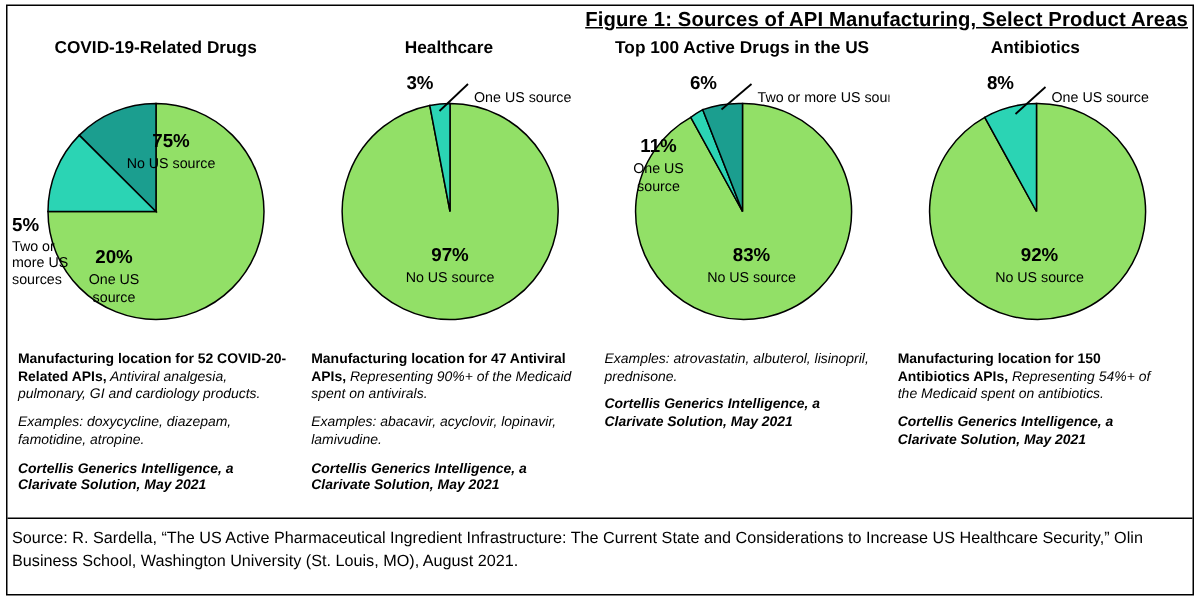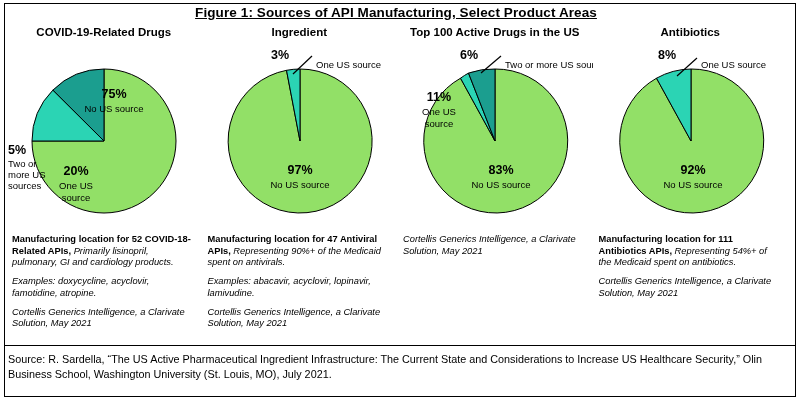--- a/index.html
+++ b/index.html
@@ -22,21 +22,21 @@
     width: 792px;
     height: 394px;
     border: 1px solid #000000;
     box-sizing: border-box;
   }
   .title {
     position: absolute;
     left: 0;
     top: 5px;
     width: 792px;
-    text-align: center;
+    text-align: right;
     font-size: 13.5px;
     font-weight: bold;
     text-decoration: underline;
     letter-spacing: 0.1px;
   }
   .panels {
     position: absolute;
     left: 6px;
     top: 26px;
     width: 782px;
@@ -103,20 +103,21 @@
     font-weight: bold;
   }
   .caption .ital {
     font-style: italic;
   }
   .caption p {
     margin: 0 0 7px 0;
   }
   .caption .src {
     font-style: italic;
+    font-weight: bold;
   }
   .source {
     position: absolute;
     left: 8px;
     top: 352px;
     width: 780px;
     font-size: 10.8px;
     line-height: 1.35;
   }
   .divider {
@@ -154,28 +155,28 @@
         <text class="slice-sub" x="70" y="143" text-anchor="middle">One US</text>
         <text class="slice-sub" x="70" y="155" text-anchor="middle">source</text>
 
         <text class="callout-pct" x="2" y="108" text-anchor="start">5%</text>
         <text class="callout-text" x="2" y="121" text-anchor="start">Two or</text>
         <text class="callout-text" x="2" y="132" text-anchor="start">more US</text>
         <text class="callout-text" x="2" y="143" text-anchor="start">sources</text>
       </svg>
     </div>
     <div class="caption">
-      <p><span class="bold">Manufacturing location for 52 COVID-18-Related APIs,</span><span class="ital"> Primarily lisinopril, pulmonary, GI and cardiology products.</span></p>
-      <p class="ital">Examples: doxycycline, acyclovir, famotidine, atropine.</p>
-      <p class="src">Cortellis Generics Intelligence, a Clarivate Solution, May 2021</p>
-    </div>
-  </div>
-
-  <div class="panel">
-    <div class="panel-title">Ingredient</div>
+      <p><span class="bold">Manufacturing location for 52 COVID-20-Related APIs,</span><span class="ital"> Antiviral analgesia, pulmonary, GI and cardiology products.</span></p>
+      <p class="ital">Examples: doxycycline, diazepam, famotidine, atropine.</p>
+      <p class="src">Cortellis Generics Intelligence, a Clarivate Solution, May 2021</p>
+    </div>
+  </div>
+
+  <div class="panel">
+    <div class="panel-title">Healthcare</div>
     <div class="pie-wrap">
       <svg class="pie-svg" width="196" height="190" viewBox="0 0 196 190">
 
         <path d="M98 95 L98 23 A72 72 0 1 1 84.5 24.3 Z" fill="#92E067" stroke="#000000" stroke-width="1"></path>
 
         <path d="M98 95 L84.5 24.3 A72 72 0 0 1 98 23 Z" fill="#2BD4B4" stroke="#000000" stroke-width="1"></path>
 
         <line x1="91" y1="28" x2="110" y2="10" stroke="#000000" stroke-width="1.2"></line>
 
         <text class="callout-pct" x="78" y="13" text-anchor="middle">3%</text>
@@ -209,20 +210,21 @@
 
         <text class="slice-label" x="42" y="55" text-anchor="middle">11%</text>
         <text class="slice-sub" x="42" y="69" text-anchor="middle">One US</text>
         <text class="slice-sub" x="42" y="81" text-anchor="middle">source</text>
 
         <text class="slice-label" x="104" y="128" text-anchor="middle">83%</text>
         <text class="slice-sub" x="104" y="142" text-anchor="middle">No US source</text>
       </svg>
     </div>
     <div class="caption">
+      <p class="ital">Examples: atrovastatin, albuterol, lisinopril, prednisone.</p>
       <p class="src">Cortellis Generics Intelligence, a Clarivate Solution, May 2021</p>
     </div>
   </div>
 
   <div class="panel">
     <div class="panel-title">Antibiotics</div>
     <div class="pie-wrap">
       <svg class="pie-svg" width="196" height="190" viewBox="0 0 196 190">
 
         <path d="M98 95 L98 23 A72 72 0 1 1 63.5 32.2 Z" fill="#92E067" stroke="#000000" stroke-width="1"></path>
@@ -231,21 +233,21 @@
         <line x1="84" y1="30" x2="104" y2="12" stroke="#000000" stroke-width="1.2"></line>
 
         <text class="callout-pct" x="74" y="13" text-anchor="middle">8%</text>
         <text class="callout-text" x="108" y="22" text-anchor="start">One US source</text>
 
         <text class="slice-label" x="100" y="128" text-anchor="middle">92%</text>
         <text class="slice-sub" x="100" y="142" text-anchor="middle">No US source</text>
       </svg>
     </div>
     <div class="caption">
-      <p><span class="bold">Manufacturing location for 111 Antibiotics APIs,</span><span class="ital"> Representing 54%+ of the Medicaid spent on antibiotics.</span></p>
+      <p><span class="bold">Manufacturing location for 150 Antibiotics APIs,</span><span class="ital"> Representing 54%+ of the Medicaid spent on antibiotics.</span></p>
       <p class="src">Cortellis Generics Intelligence, a Clarivate Solution, May 2021</p>
     </div>
   </div>
 
 </div>
 
 <div class="divider"></div>
-<div class="source">Source: R. Sardella, “The US Active Pharmaceutical Ingredient Infrastructure: The Current State and Considerations to Increase US Healthcare Security,” Olin Business School, Washington University (St. Louis, MO), July 2021.</div>
+<div class="source">Source: R. Sardella, “The US Active Pharmaceutical Ingredient Infrastructure: The Current State and Considerations to Increase US Healthcare Security,” Olin Business School, Washington University (St. Louis, MO), August 2021.</div>
 
 </body></html>

